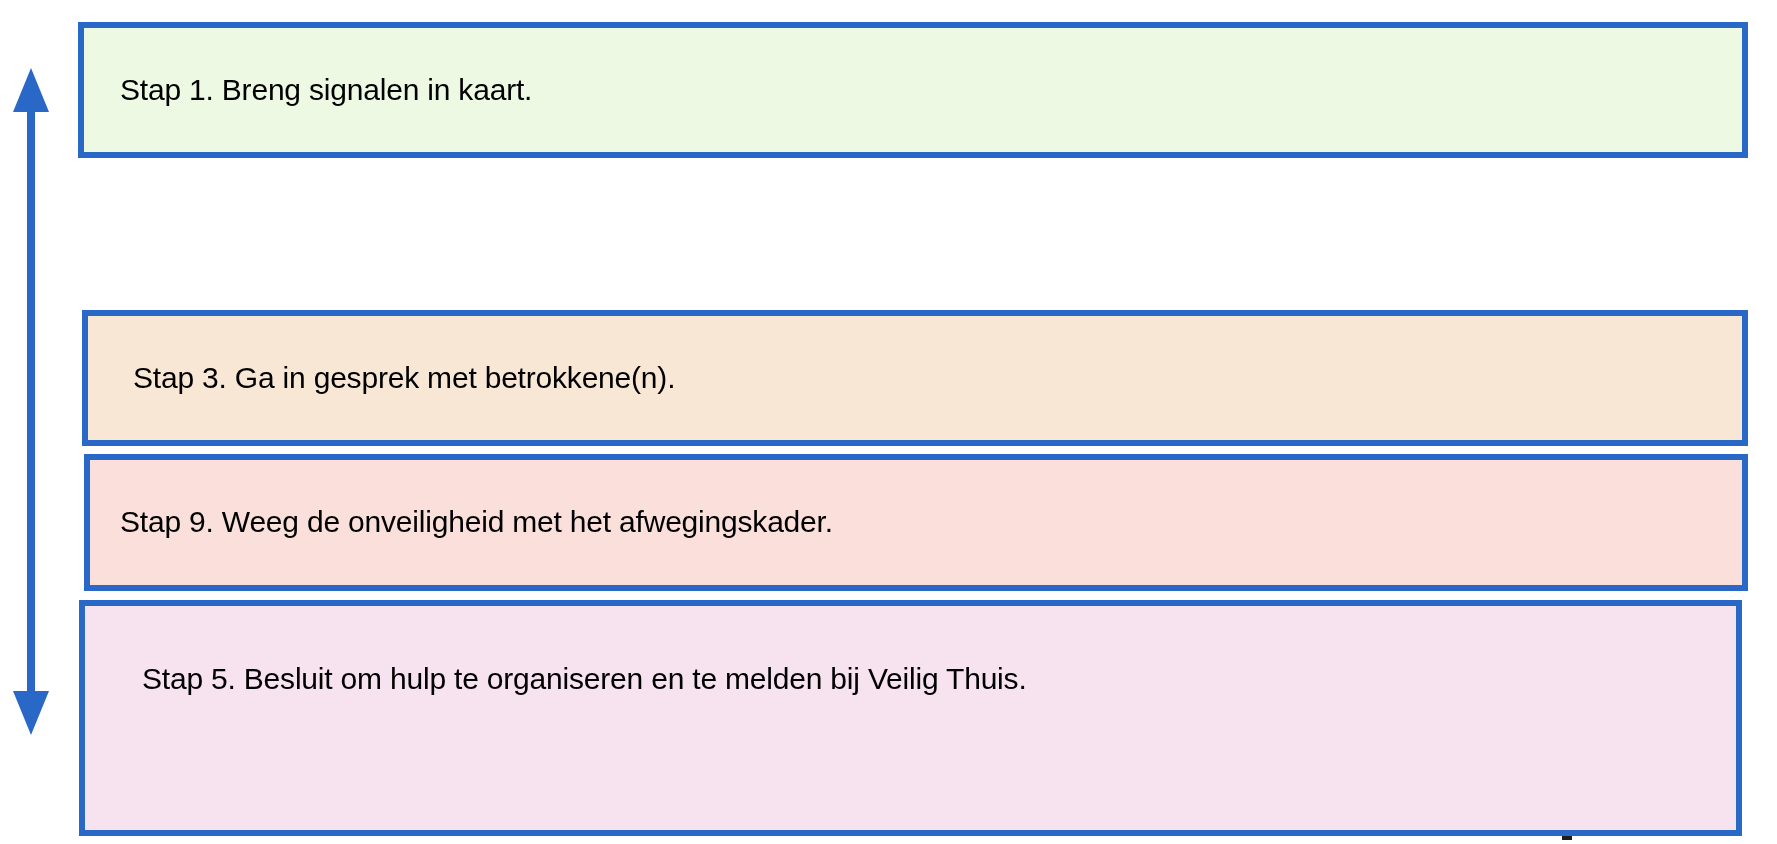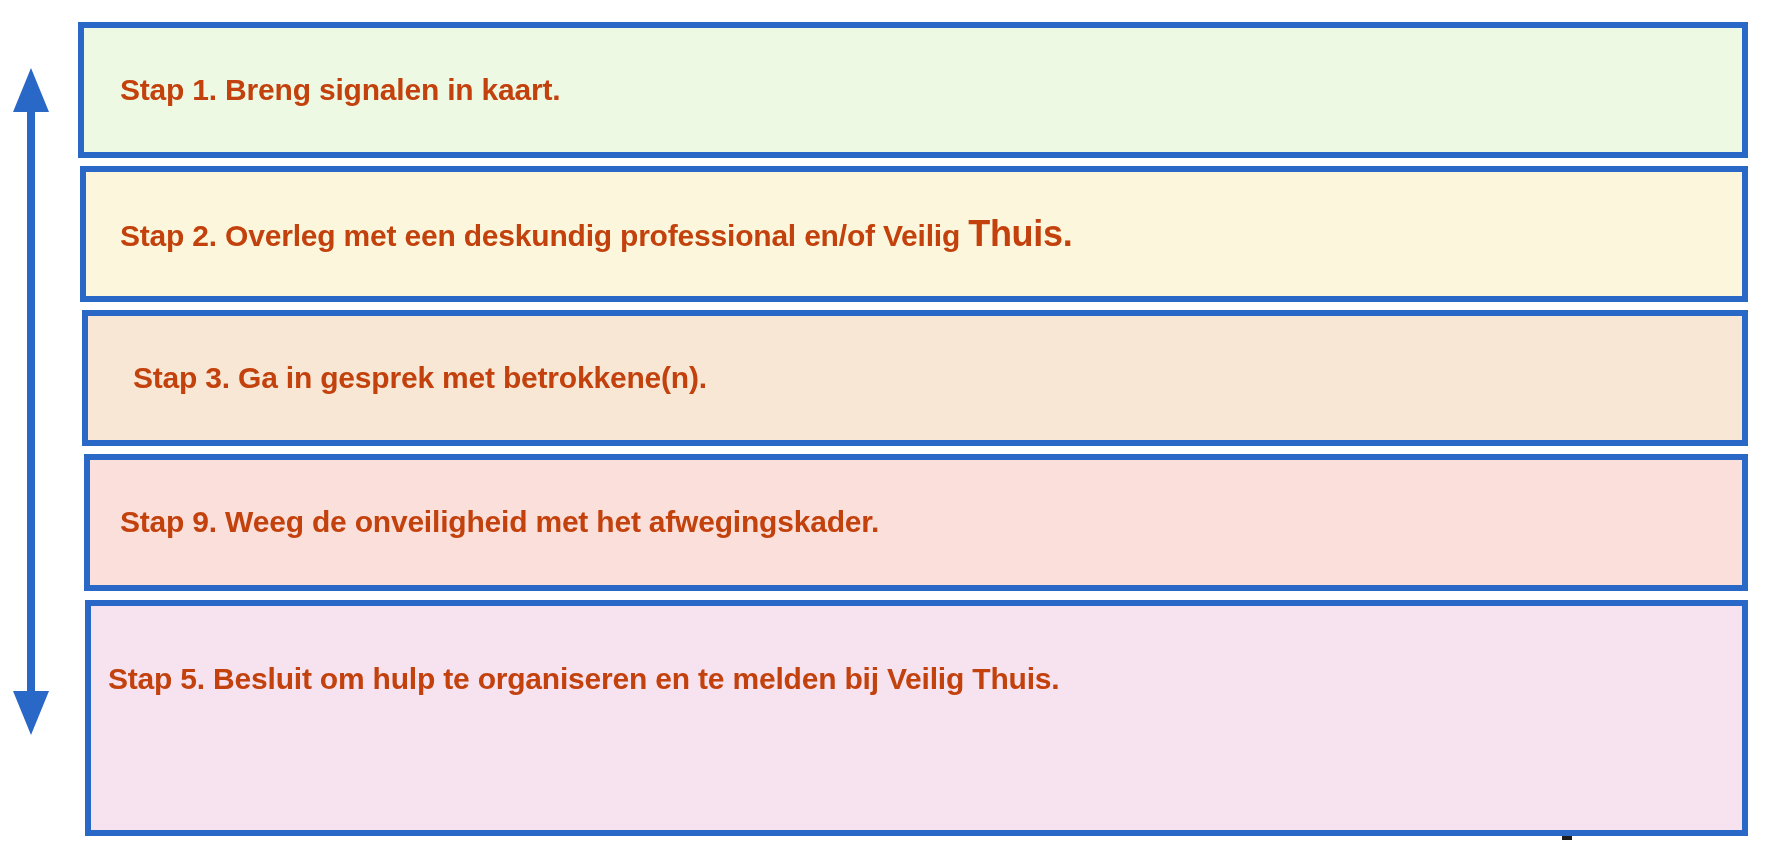--- a/index.html
+++ b/index.html
@@ -32,23 +32,23 @@
   
   .step-box {
     position: absolute;
     box-sizing: border-box;
     border: 6px solid var(--stroke, #2a68c8);
     background: var(--fill, #ffffff);
     display: flex;
     align-items: center;
   }
   .step-label {
-    color: #c2410c;
+    color: #000000;
     font-family: "Liberation Sans", sans-serif;
-    font-weight: bold;
+    font-weight: normal;
     font-size: 30px;
     letter-spacing: -0.2px;
     line-height: 1.15;
     white-space: nowrap;
   }
   .step-label .emph {
     font-size: 36px;
     letter-spacing: -0.3px;
   }
 
@@ -58,21 +58,21 @@
 
   #step-2 { left: 80px;  top: 166px; width: 1668px; height: 136px; }
   #step-2 .step-label { padding-left: 34px; }
 
   #step-3 { left: 82px;  top: 310px; width: 1666px; height: 136px; }
   #step-3 .step-label { padding-left: 32px; margin-left: 13px; }
 
   #step-4 { left: 84px;  top: 454px; width: 1664px; height: 137px; }
   #step-4 .step-label { padding-left: 30px; }
 
-  #step-5 { left: 85px;  top: 600px; width: 1663px; height: 236px; }
+  #step-5 { left: 79px;  top: 600px; width: 1663px; height: 236px; padding-left: 40px; }
   #step-5 .step-label { padding-left: 17px; align-self: flex-start; margin-top: 56px; }
 
   
   .stray-mark {
     position: absolute;
     left: 1562px;
     top: 836px;
     width: 10px;
     height: 4px;
     background: #1d1d1d;
@@ -88,23 +88,20 @@
       <g fill="#2a68c8">
         <polygon points="23,4 41,48 27,48 27,627 41,627 23,671 5,627 19,627 19,48 5,48"></polygon>
       </g>
     </svg>
   </div>
 
   <div class="step-box" id="step-1" style="--fill:#eef9e4; --stroke:#2a68c8;">
     <div class="step-label">Stap 1. Breng signalen in kaart.</div>
   </div>
 
-  <div class="step-box" id="step-2" style="--fill:#fcf7dc; --stroke:#2a68c8;">
-    <div class="step-label"><span>Stap 2. Overleg met een deskundig professional en/of Veilig </span><span class="emph">Thuis.</span></div>
-  </div>
 
   <div class="step-box" id="step-3" style="--fill:#f9e7d5; --stroke:#2a68c8;">
     <div class="step-label">Stap 3. Ga in gesprek met betrokkene(n).</div>
   </div>
 
   <div class="step-box" id="step-4" style="--fill:#fadfda; --stroke:#2a68c8;">
     <div class="step-label">Stap 9. Weeg de onveiligheid met het afwegingskader.</div>
   </div>
 
   <div class="step-box" id="step-5" style="--fill:#f7e2f0; --stroke:#2a68c8;">

